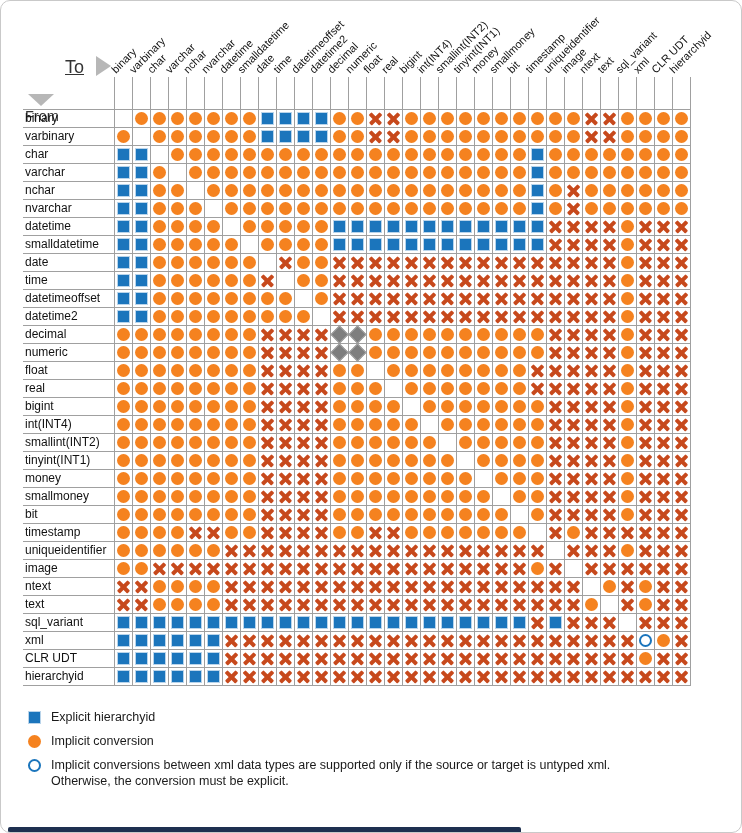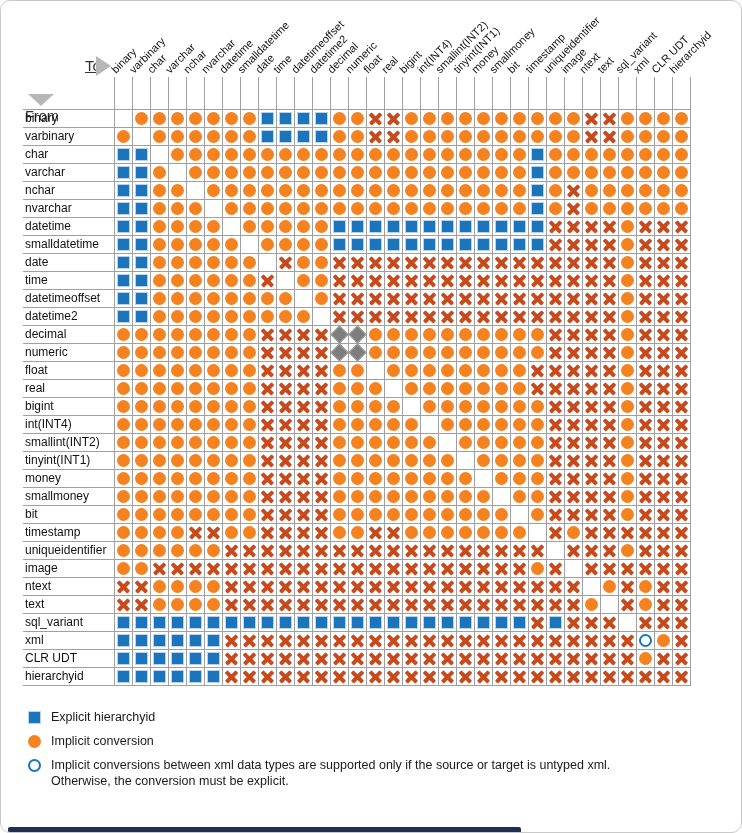--- a/index.html
+++ b/index.html
@@ -4,21 +4,21 @@
 <style>
   :root{
     --explicit:#1B75BC; --implicit:#F5821F; --notallowed:#C7491C;
     --diamond:#7E7E7E; --grid:#A0A0A0; --tri:#B7B7B7; --footer:#1E3050;
   }
   html,body{margin:0;padding:0;background:#fff;}
   body{font-family:"Liberation Sans", sans-serif;}
   .stage{position:relative;width:742px;height:833px;background:#fff;border:1px solid #c9c9c9;
          border-radius:10px;box-sizing:border-box;overflow:hidden;}
   
-  .to-label{position:absolute;left:84px;top:56px;font-size:15px;color:#333;text-decoration:underline;}
+  .to-label{position:absolute;left:64px;top:56px;font-size:18px;color:#333;text-decoration:underline;}
   .from-label{position:absolute;left:24px;top:74px;font-size:14.5px;color:#333;margin-top:33px;}
   .to-arrow{position:absolute;left:95px;top:55px;width:0;height:0;
             border-top:10px solid transparent;border-bottom:10px solid transparent;
             border-left:15px solid var(--tri);}
   .from-arrow{position:absolute;left:27px;top:93px;width:0;height:0;
             border-left:13px solid transparent;border-right:13px solid transparent;
             border-top:12px solid var(--tri);}
   
   .tick{position:absolute;top:76px;width:1px;height:32px;background:var(--grid);}
   .col-label{position:absolute;top:62px;height:13px;line-height:13px;font-size:11px;color:#111;

